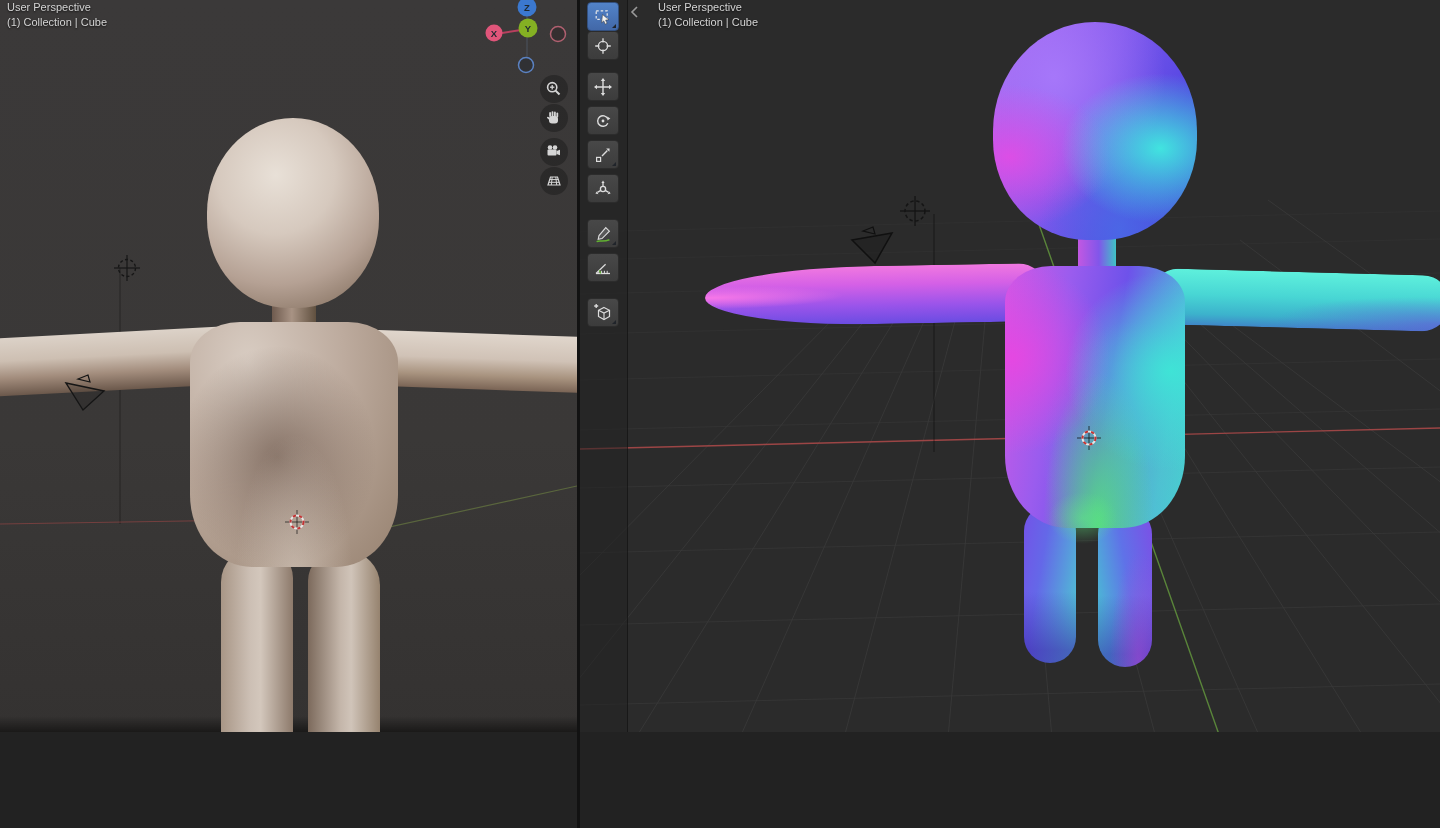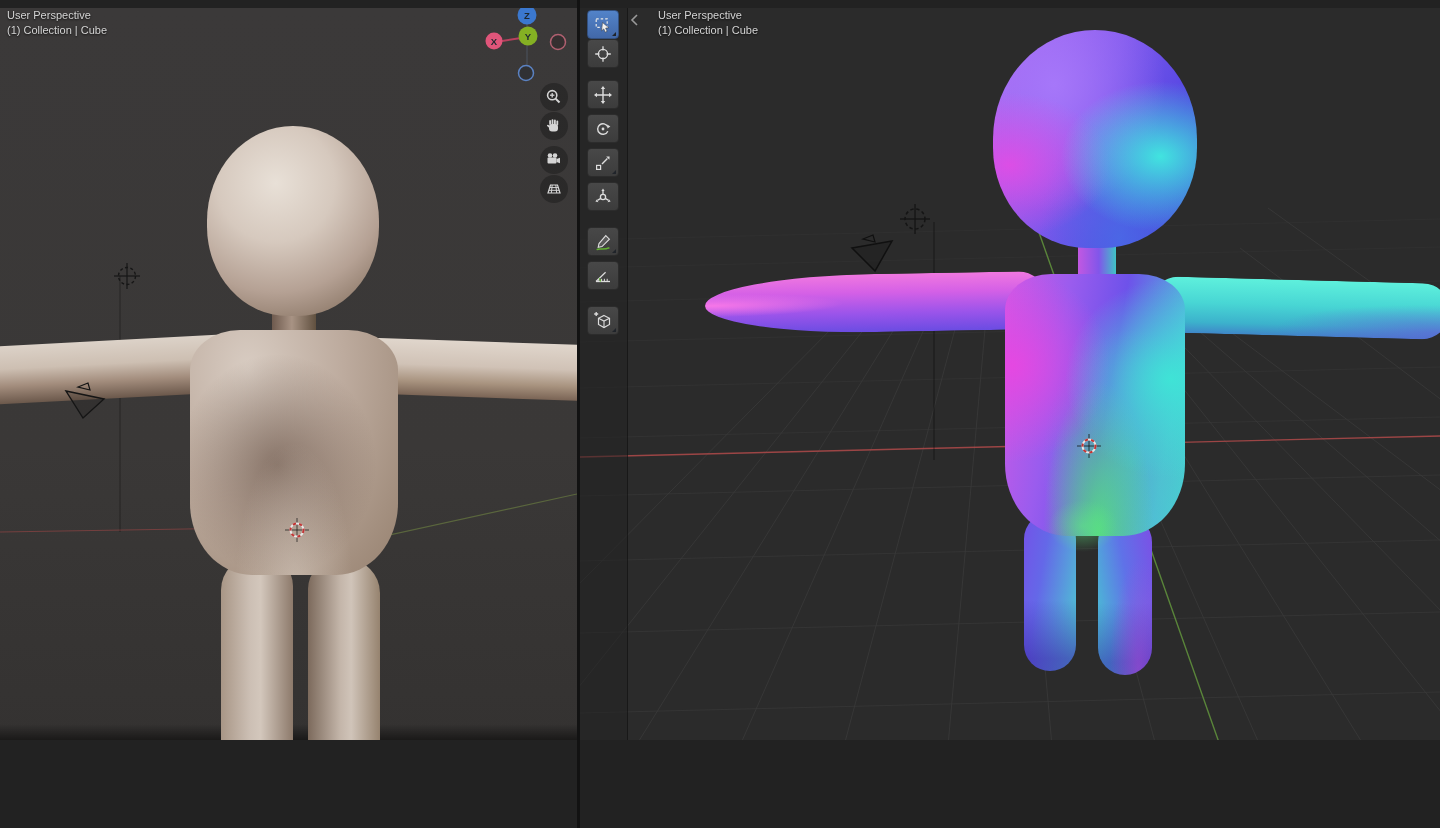--- a/index.html
+++ b/index.html
@@ -1,18 +1,18 @@
 <!DOCTYPE html>
 <html><head>
 <meta charset="utf-8">
 <style>
   html,body{margin:0;padding:0;background:#1b1b1b;}
   #app{position:relative;width:1440px;height:828px;overflow:hidden;background:#222;
        font-family:"Liberation Sans",sans-serif;}
-  .vp{position:absolute;top:8px;height:732px;overflow:hidden;text-decoration:underline;}
+  .vp{position:absolute;top:0;height:732px;overflow:hidden;text-decoration:underline;}
   .vp-left{left:0;width:577px;background:linear-gradient(180deg,#3b3939 0%,#3a3837 60%,#343231 100%);}
   .vp-left::after{content:"";position:absolute;left:0;right:0;bottom:0;height:16px;
        background:linear-gradient(180deg,rgba(0,0,0,0),rgba(0,0,0,0.5));pointer-events:none;}
   .vp-right{left:580px;width:860px;background:#2b2b2b;}
   .divider{position:absolute;left:577px;top:0;width:3px;height:828px;background:#121212;cursor:ew-resize;}
   .lines-svg,.overlay-svg{position:absolute;left:0;top:0;}
   .lines-svg{z-index:1;}
   .overlay-svg{z-index:6;pointer-events:none;}
   .part{position:absolute;}
   .vp-header{position:absolute;z-index:8;font-size:11px;line-height:15px;color:#d4d4d4;

